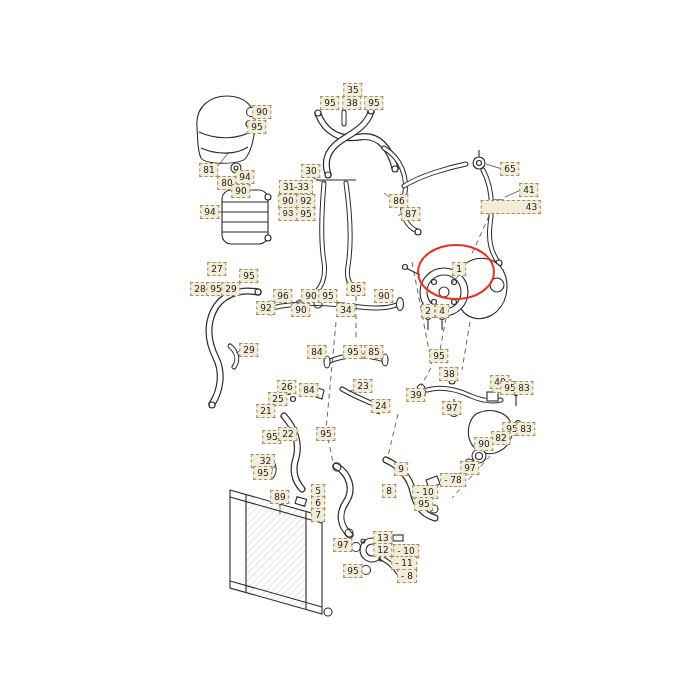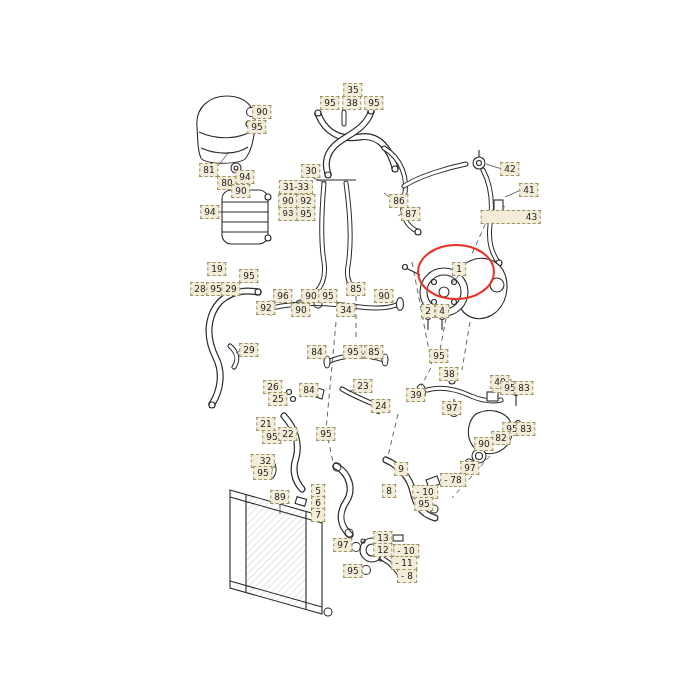--- a/index.html
+++ b/index.html
@@ -256,63 +256,63 @@
       <div class="plabel" style="left: 227px; top: 183px;">80</div>
       <div class="plabel" style="left: 241px; top: 191px;">90</div>
       <div class="plabel" style="left: 311px; top: 171px;">30</div>
       <div class="plabel" style="left: 296px; top: 187px;">31-33</div>
       <div class="plabel" style="left: 288px; top: 201px;">90</div>
       <div class="plabel" style="left: 306px; top: 201px;">92</div>
       <div class="plabel" style="left: 288px; top: 214px; font-family: Liberation Mono, monospace;">93</div>
       <div class="plabel" style="left: 306px; top: 214px;">95</div>
       <div class="plabel" style="left: 399px; top: 201px;">86</div>
       <div class="plabel" style="left: 411px; top: 214px;">87</div>
-      <div class="plabel" style="left: 510px; top: 169px;">42</div>
+      <div class="plabel" style="left: 510px; top: 169px;">65</div>
       <div class="plabel" style="left: 529px; top: 190px;">41</div>
-      <div class="plabel" style="left: 511px; top: 217px; padding-left: 44px;">43</div>
+      <div class="plabel" style="left: 511px; top: 207px; padding-left: 44px;">43</div>
       <div class="plabel" style="left: 210px; top: 212px;">94</div>
-      <div class="plabel" style="left: 217px; top: 269px;">19</div>
+      <div class="plabel" style="left: 217px; top: 269px;">27</div>
       <div class="plabel" style="left: 200px; top: 289px;">28</div>
       <div class="plabel" style="left: 216px; top: 289px;">95</div>
       <div class="plabel" style="left: 231px; top: 289px;">29</div>
       <div class="plabel" style="left: 249px; top: 276px;">95</div>
       <div class="plabel" style="left: 459px; top: 269px;">1</div>
       <div class="plabel" style="left: 283px; top: 296px;">96</div>
       <div class="plabel" style="left: 311px; top: 296px;">90</div>
       <div class="plabel" style="left: 328px; top: 296px;">95</div>
       <div class="plabel" style="left: 356px; top: 289px;">85</div>
       <div class="plabel" style="left: 384px; top: 296px;">90</div>
       <div class="plabel" style="left: 266px; top: 308px;">92</div>
       <div class="plabel" style="left: 301px; top: 310px;">90</div>
       <div class="plabel" style="left: 346px; top: 310px;">34</div>
       <div class="plabel" style="left: 428px; top: 311px;">2</div>
       <div class="plabel" style="left: 442px; top: 311px;">4</div>
       <div class="plabel" style="left: 249px; top: 350px;">29</div>
       <div class="plabel" style="left: 317px; top: 352px;">84</div>
       <div class="plabel" style="left: 353px; top: 352px;">95</div>
       <div class="plabel" style="left: 374px; top: 352px;">85</div>
       <div class="plabel" style="left: 439px; top: 356px;">95</div>
-      <div class="plabel" style="left: 273px; top: 387px;">26</div>
+      <div class="plabel" style="left: 287px; top: 387px;">26</div>
       <div class="plabel" style="left: 278px; top: 399px;">25</div>
       <div class="plabel" style="left: 309px; top: 390px;">84</div>
       <div class="plabel" style="left: 363px; top: 386px;">23</div>
       <div class="plabel" style="left: 381px; top: 406px;">24</div>
       <div class="plabel" style="left: 449px; top: 374px;">38</div>
       <div class="plabel" style="left: 462px; top: 386px; margin-left: 40px;">37</div>
       <div class="plabel" style="left: 500px; top: 382px;">40</div>
       <div class="plabel" style="left: 416px; top: 395px;">39</div>
       <div class="plabel" style="left: 452px; top: 408px;">97</div>
       <div class="plabel" style="left: 510px; top: 388px;">95</div>
       <div class="plabel" style="left: 524px; top: 388px;">83</div>
       <div class="plabel" style="left: 512px; top: 429px;">95</div>
       <div class="plabel" style="left: 526px; top: 429px;">83</div>
       <div class="plabel" style="left: 501px; top: 438px;">82</div>
       <div class="plabel" style="left: 484px; top: 444px;">90</div>
       <div class="plabel" style="left: 470px; top: 468px;">97</div>
-      <div class="plabel" style="left: 266px; top: 424px;">21</div>
+      <div class="plabel" style="left: 266px; top: 411px;">21</div>
       <div class="plabel" style="left: 272px; top: 437px;">95</div>
       <div class="plabel" style="left: 288px; top: 434px;">22</div>
       <div class="plabel" style="left: 263px; top: 461px; padding-left: 8px;">32</div>
       <div class="plabel" style="left: 263px; top: 473px;">95</div>
       <div class="plabel" style="left: 280px; top: 497px;">89</div>
       <div class="plabel" style="left: 326px; top: 434px;">95</div>
       <div class="plabel" style="left: 318px; top: 491px;">5</div>
       <div class="plabel" style="left: 318px; top: 503px;">6</div>
       <div class="plabel" style="left: 318px; top: 515px;">7</div>
       <div class="plabel" style="left: 401px; top: 469px;">9</div>

